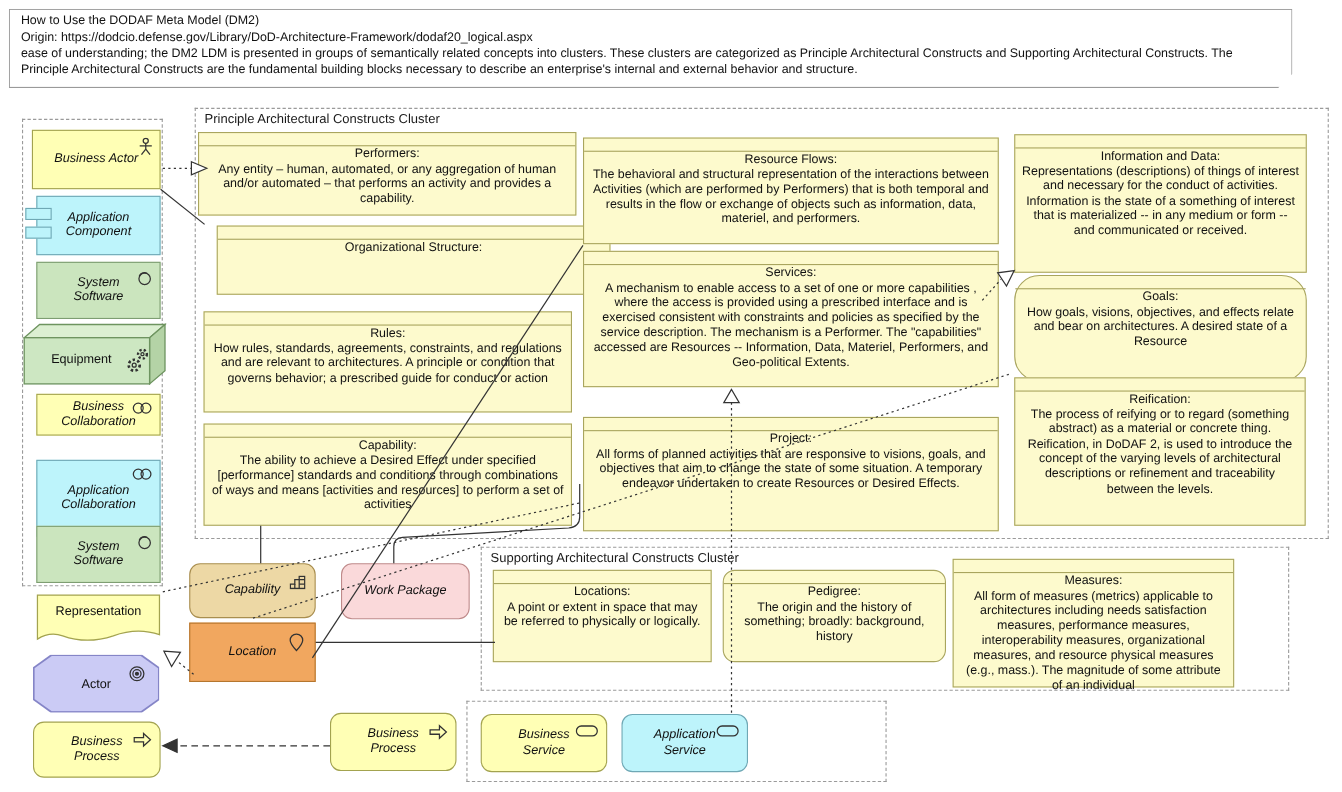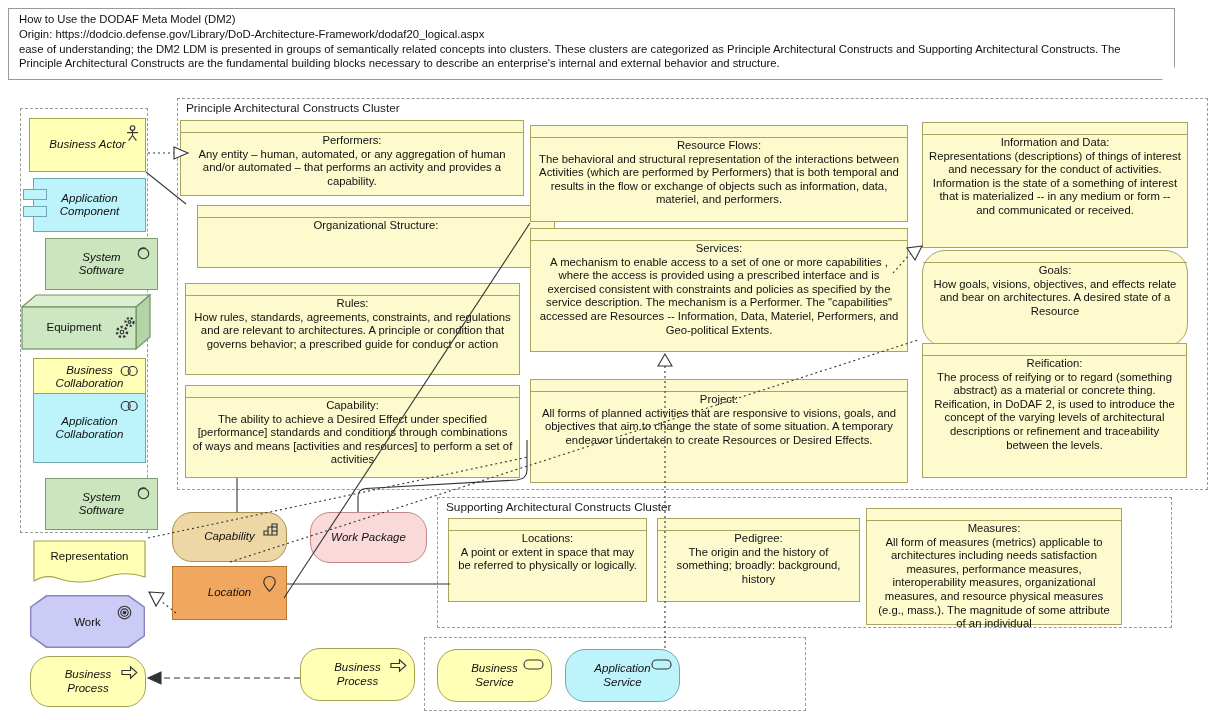--- a/index.html
+++ b/index.html
@@ -14,24 +14,24 @@
   .cluster{border:1px dashed #9a9a9a;background:transparent;}
   .cluster-label{position:absolute;top:2px;left:8px;font-size:11.8px;color:#1a1a1a;white-space:nowrap;text-align:center;}
   
   .note{background:#FDFACD;border:1px solid #A9A55E;font-size:11.3px;line-height:13.6px;text-align:center;z-index:2;}
   .note .strip{height:11px;border-bottom:1px solid #A9A55E;}
   .note .nbody{padding:1px 6px 2px 6px;}
   
   .el{border:1.2px solid;display:flex;align-items:center;justify-content:center;
       text-align:center;font-size:11.5px;line-height:13.5px;z-index:2;font-style:italic;}
   .el .lbl{display:block;padding:0 14px;}
-  .rounded{border-radius:20px;}
+  .rounded{border-radius:10px;}
   .yellow{background:#FFFFB5;border-color:#A3A34F;}
   .cyan{background:#BDF4FB;border-color:#6FA8B5;}
-  .green{background:#CBE5BE;border-color:#7E9E72;margin-left:12px;}
+  .green{background:#CBE5BE;border-color:#7E9E72;}
   .tan{background:#EDD8A5;border-color:#A98E4F;}
   .pink{background:#FAD9DA;border-color:#BF8A8A;}
   .orange{background:#F1A75F;border-color:#B5762E;}
   .icn{position:absolute;line-height:0;}
   .tr{top:6px;right:6px;}
   .icn svg{stroke:#333;fill:none;stroke-width:1.15;}
   #overlay{position:absolute;left:0;top:0;z-index:4;pointer-events:none;}
   .goal-outer{background:#8585C7;clip-path:polygon(14% 0,86% 0,100% 22%,100% 78%,86% 100%,14% 100%,0 78%,0 22%);
               display:flex;align-items:center;justify-content:center;z-index:2;}
   .goal-inner{position:absolute;inset:1.4px;background:#CBCBF5;
@@ -112,21 +112,21 @@
   <div class="abs el yellow" style="left:33px;top:358px;width:113px;height:38px;">
     <span class="lbl">Business Collaboration</span>
     <span class="icn tr">
       <svg width="19" height="12" viewBox="0 0 19 12">
           <circle cx="5.7" cy="6" r="4.5"></circle>
           <circle cx="12.7" cy="6" r="4.5"></circle>
         </svg>
     </span>
   </div>
 
-  <div class="abs el cyan" style="left:33px;top:393px;width:113px;height:70px;">
+  <div class="abs el cyan" style="left:33px;top:418px;width:113px;height:70px;">
     <span class="lbl">Application Collaboration</span>
     <span class="icn tr">
       <svg width="19" height="12" viewBox="0 0 19 12">
           <circle cx="5.7" cy="6" r="4.5"></circle>
           <circle cx="12.7" cy="6" r="4.5"></circle>
         </svg>
     </span>
   </div>
 
   <div class="abs el green" style="left:33px;top:478px;width:113px;height:52px;">
@@ -141,21 +141,21 @@
 
   <div class="abs" style="left:33px;top:540px;width:113px;height:48px;z-index:2;">
     <svg width="113" height="48" viewBox="0 0 113 48">
       <path d="M1,1 H112 V37 Q92,30 70,38 Q46,46 24,38 Q12,34 1,41 Z" fill="#FFFFB5" stroke="#A3A34F" stroke-width="1.2"></path>
     </svg>
     <span class="shape-label" style="left:0;top:10px;width:113px;">Representation</span>
   </div>
 
   <div class="abs goal-outer" style="left:30px;top:595px;width:115px;height:53px;">
     <div class="goal-inner"></div>
-    <span class="lbl">Work</span>
+    <span class="lbl">Actor</span>
     <span class="icn" style="top:9px;right:12px;z-index:2;">
       <svg width="17" height="17" viewBox="0 0 17 17">
           <circle cx="8.5" cy="8.5" r="6.3"></circle>
           <circle cx="8.5" cy="8.5" r="3.7"></circle>
           <circle cx="8.5" cy="8.5" r="1.3" fill="#333"></circle>
         </svg>
     </span>
   </div>
 
   <div class="abs el yellow rounded" style="left:30px;top:656px;width:116px;height:51px;">
@@ -226,21 +226,21 @@
     <div class="nbody"><span>Reification:</span><br>
     <span>The process of reifying or to regard (something abstract) as a material or concrete thing. Reification, in DoDAF 2, is used to introduce the concept of the varying levels of architectural descriptions or refinement and traceability between the levels.</span></div>
   </div>
 
   <div class="abs note" style="left:448px;top:518px;width:199px;height:84px;">
     <div class="strip"></div>
     <div class="nbody"><span>Locations:</span><br>
     <span>A point or extent in space that may be referred to physically or logically.</span></div>
   </div>
 
-  <div class="abs note" style="left:657px;top:518px;width:203px;height:84px;">
+  <div class="abs note" style="left:657px;top:518px;width:203px;height:84px;border-radius:11px;">
     <div class="strip"></div>
     <div class="nbody"><span>Pedigree:</span><br>
     <span>The origin and the history of something; broadly: background, history</span></div>
   </div>
 
   <div class="abs note" style="left:866px;top:508px;width:256px;height:117px;">
     <div class="strip"></div>
     <div class="nbody"><span>Measures:</span><br>
     <span>All form of measures (metrics) applicable to architectures including needs satisfaction measures, performance measures, interoperability measures, organizational measures, and resource physical measures (e.g., mass.). The magnitude of some attribute of an individual</span></div>
   </div>

